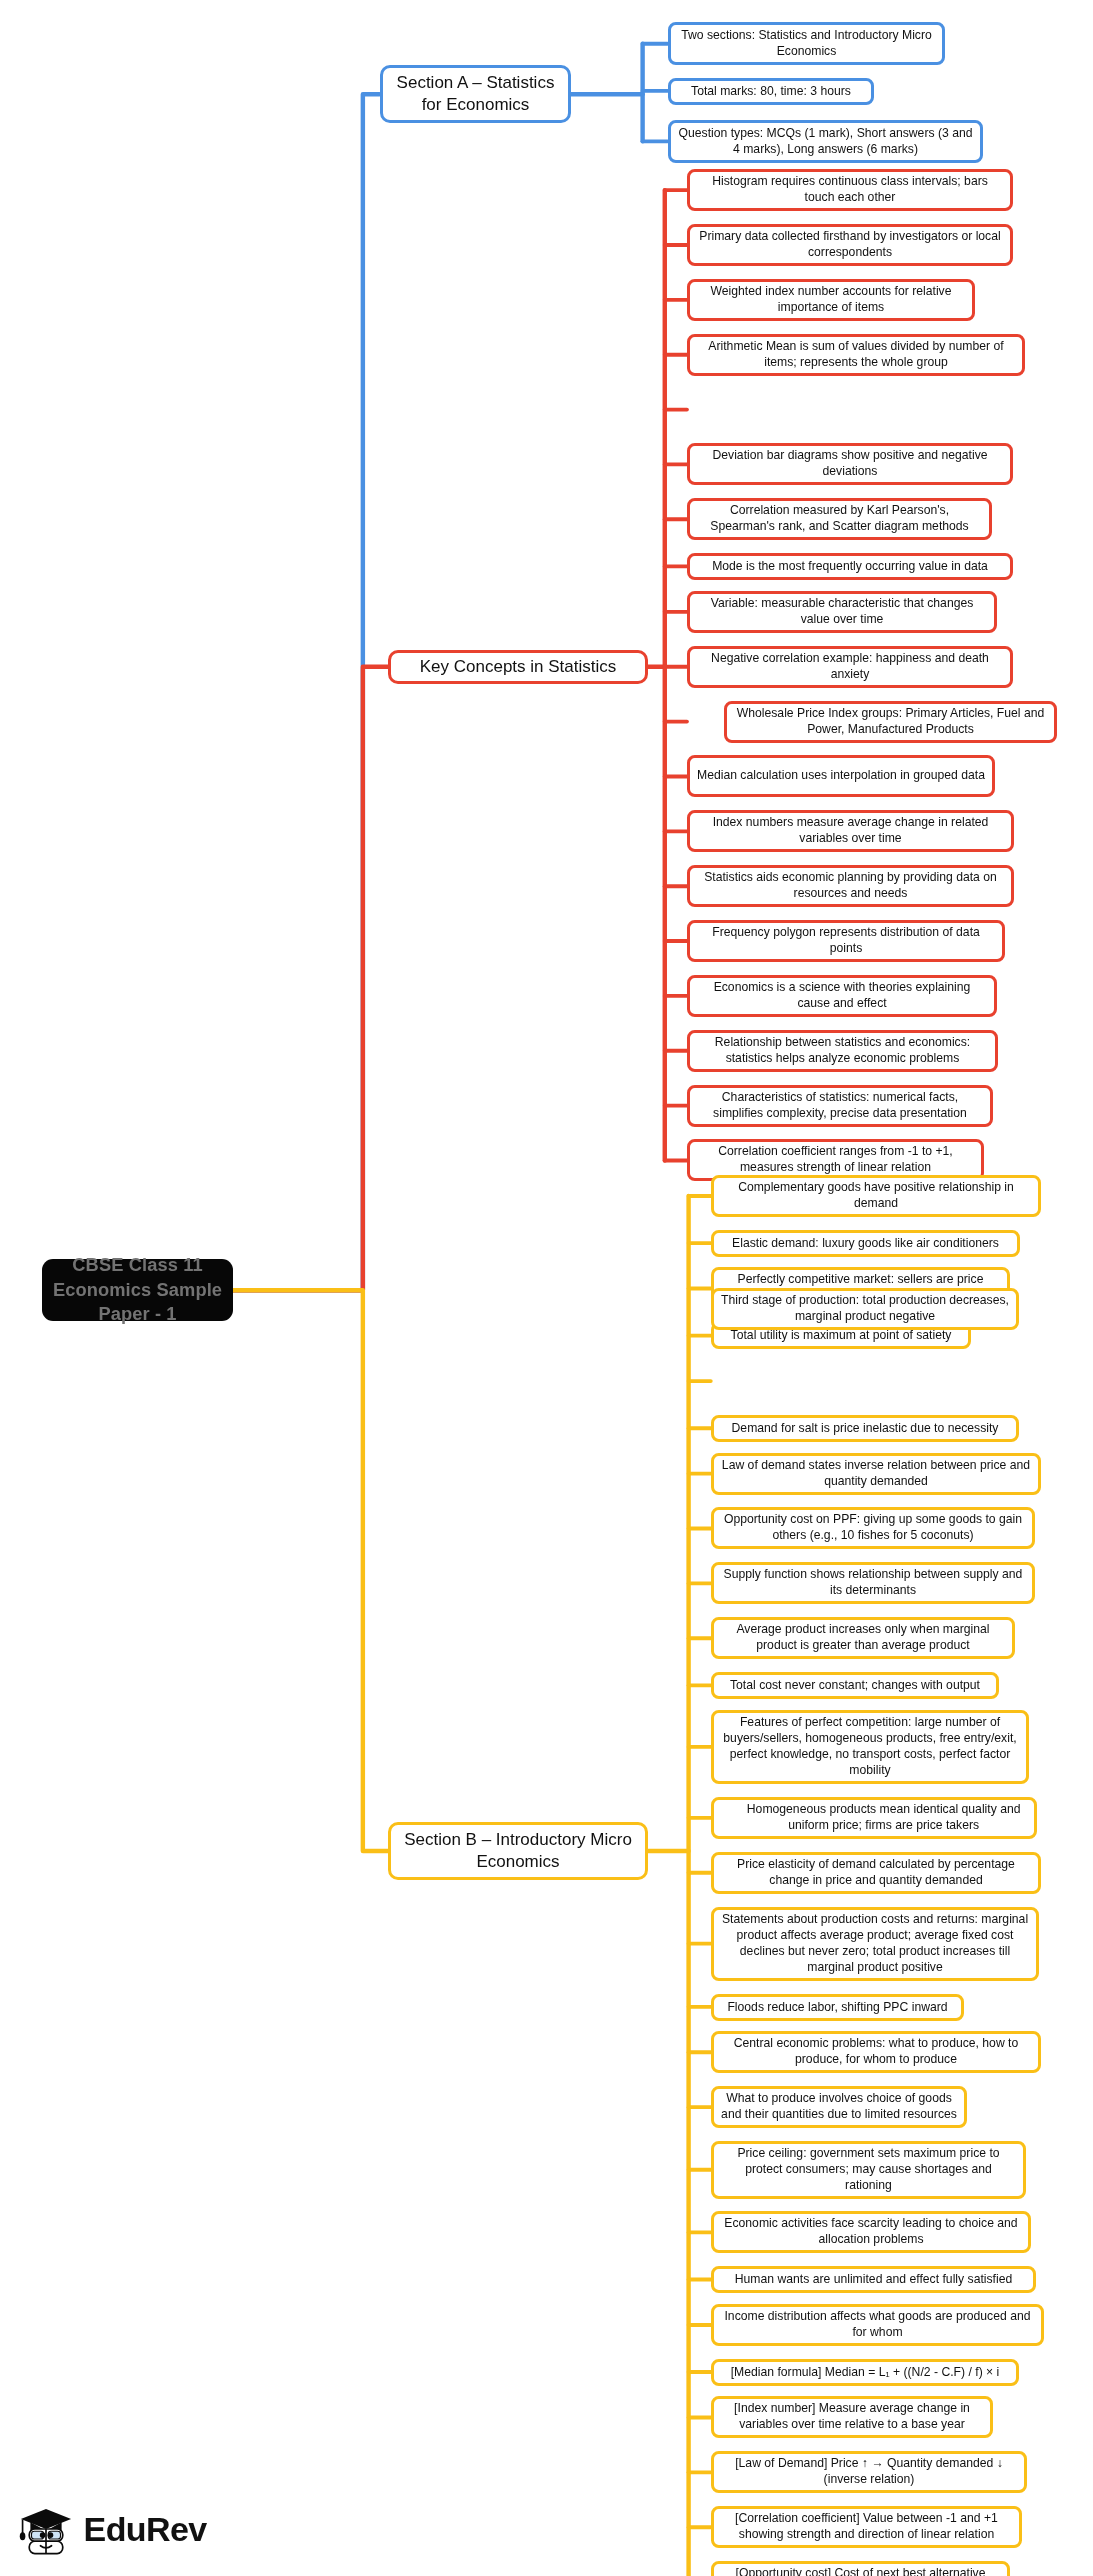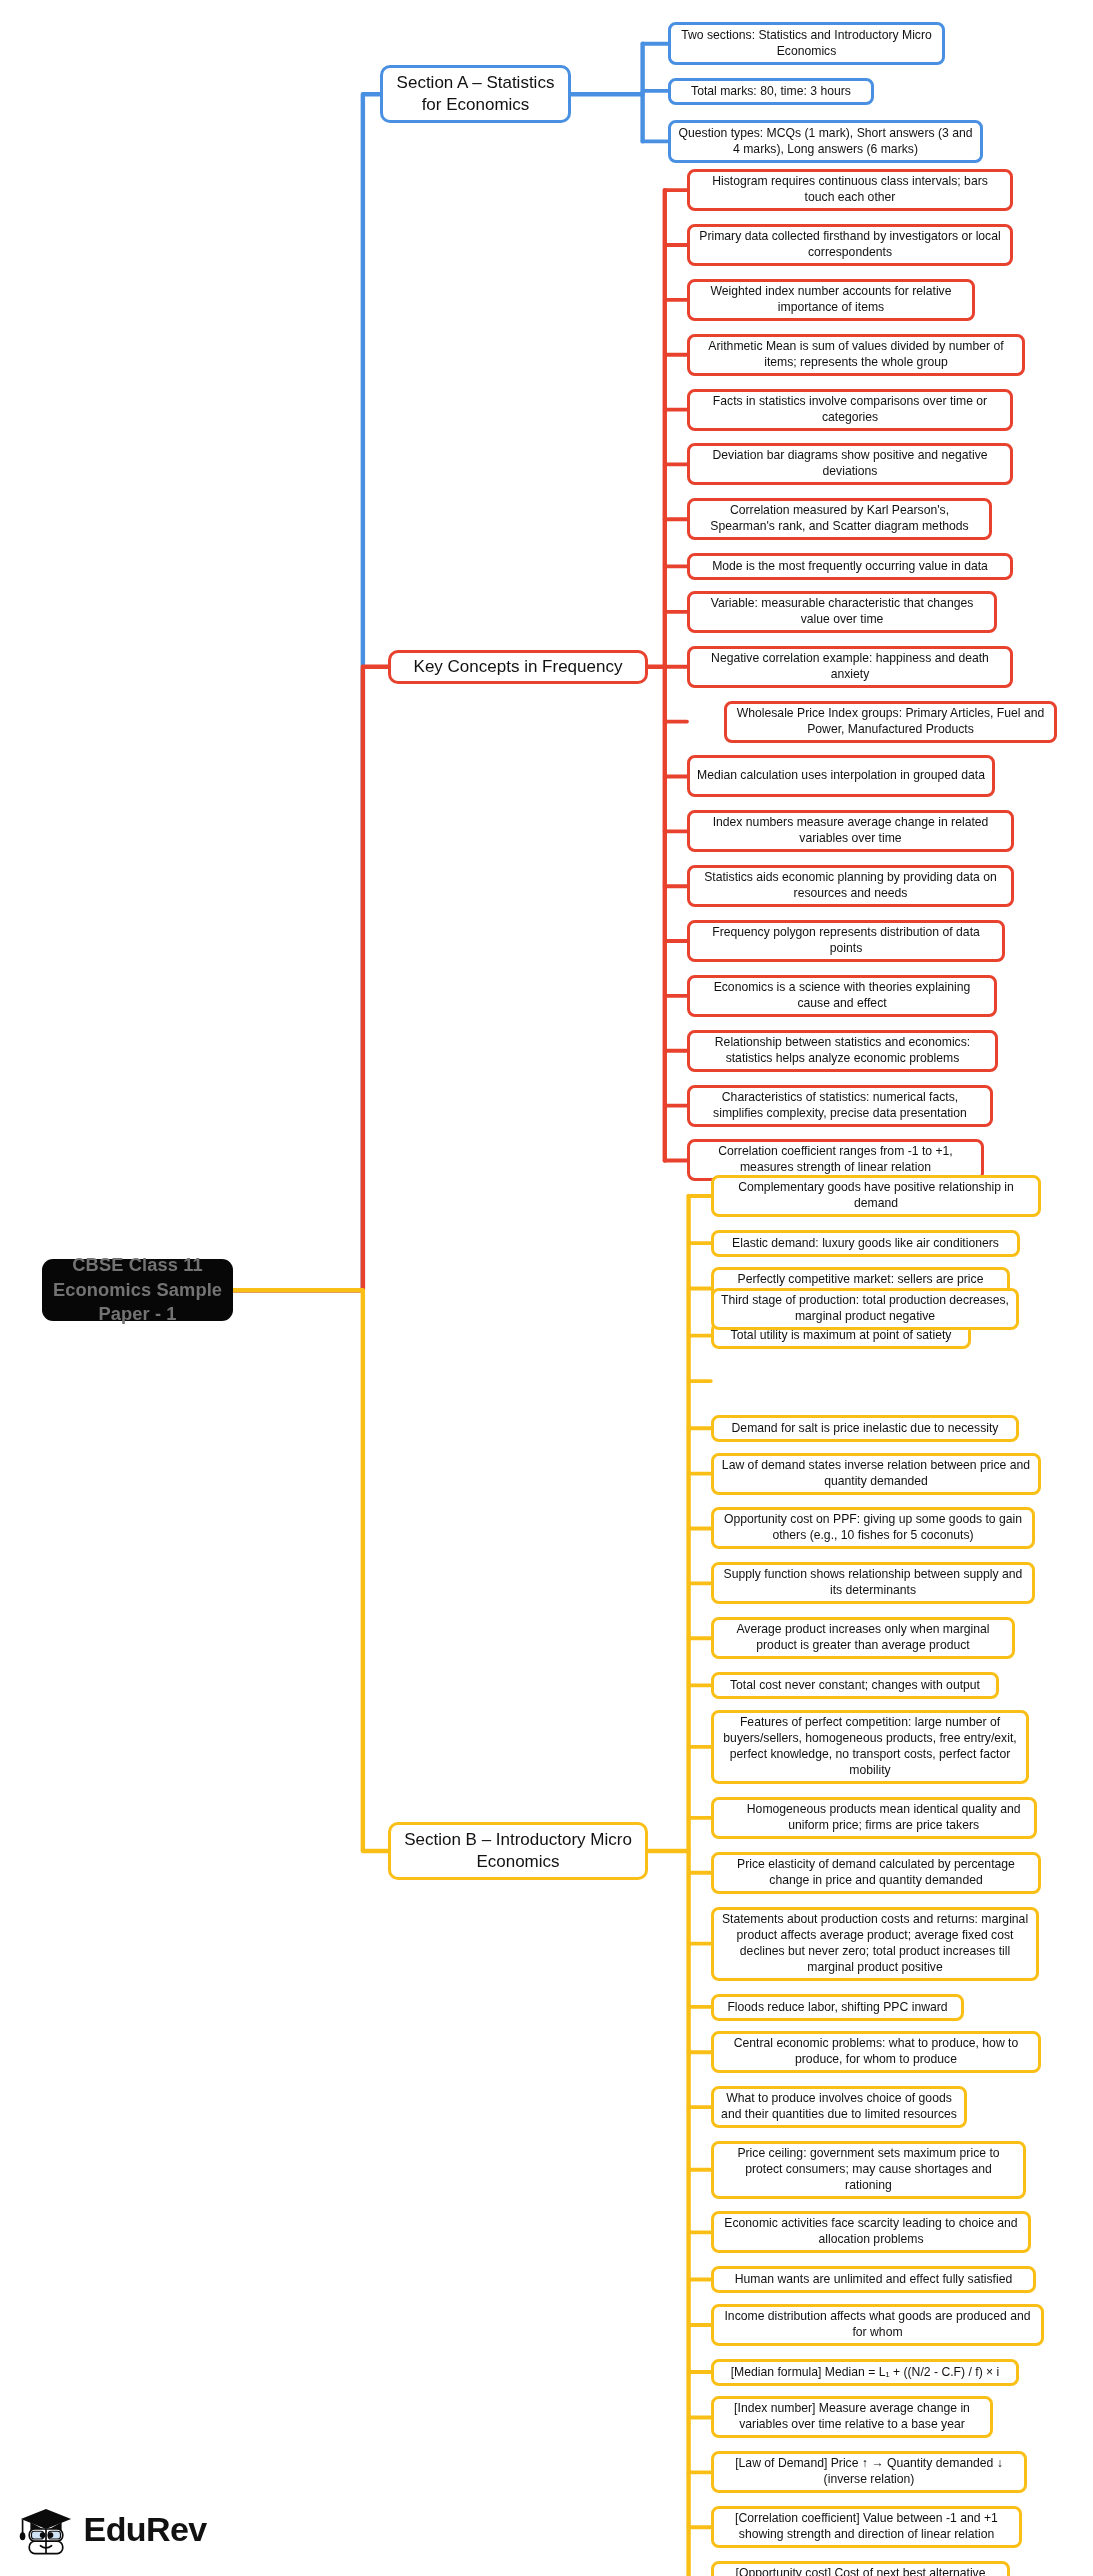--- a/index.html
+++ b/index.html
@@ -166,36 +166,33 @@
     <div class="node leaf-a" style="left: 668px; top: 22px; width: 277px; height: 43px;">
       <span class="node-text">Two sections: Statistics and Introductory Micro Economics</span>
     </div>
     <div class="node leaf-a" style="left: 668px; top: 78px; width: 206px; height: 27px;">
       <span class="node-text">Total marks: 80, time: 3 hours</span>
     </div>
     <div class="node leaf-a" style="left: 668px; top: 120px; width: 315px; height: 43px;">
       <span class="node-text">Question types: MCQs (1 mark), Short answers (3 and 4 marks), Long answers (6 marks)</span>
     </div>
     <div class="node branch-b" style="left: 388px; top: 650px; width: 260px; height: 34px;">
-      <span class="node-text">Key Concepts in Frequency</span>
+      <span class="node-text">Key Concepts in Statistics</span>
     </div>
     <div class="node leaf-b" style="left: 687px; top: 169px; width: 326px; height: 42px;">
       <span class="node-text">Histogram requires continuous class intervals; bars touch each other</span>
     </div>
     <div class="node leaf-b" style="left: 687px; top: 224px; width: 326px; height: 42px;">
       <span class="node-text">Primary data collected firsthand by investigators or local correspondents</span>
     </div>
     <div class="node leaf-b" style="left: 687px; top: 279px; width: 288px; height: 42px;">
       <span class="node-text">Weighted index number accounts for relative importance of items</span>
     </div>
     <div class="node leaf-b" style="left: 687px; top: 334px; width: 338px; height: 42px;">
       <span class="node-text">Arithmetic Mean is sum of values divided by number of items; represents the whole group</span>
-    </div>
-    <div class="node leaf-b" style="left: 687px; top: 389px; width: 326px; height: 42px;">
-      <span class="node-text">Facts in statistics involve comparisons over time or categories</span>
     </div>
     <div class="node leaf-b" style="left: 687px; top: 443px; width: 326px; height: 42px;">
       <span class="node-text">Deviation bar diagrams show positive and negative deviations</span>
     </div>
     <div class="node leaf-b" style="left: 687px; top: 498px; width: 305px; height: 42px;">
       <span class="node-text">Correlation measured by Karl Pearson's, Spearman's rank, and Scatter diagram methods</span>
     </div>
     <div class="node leaf-b" style="left: 687px; top: 553px; width: 326px; height: 27px;">
       <span class="node-text">Mode is the most frequently occurring value in data</span>
     </div>

